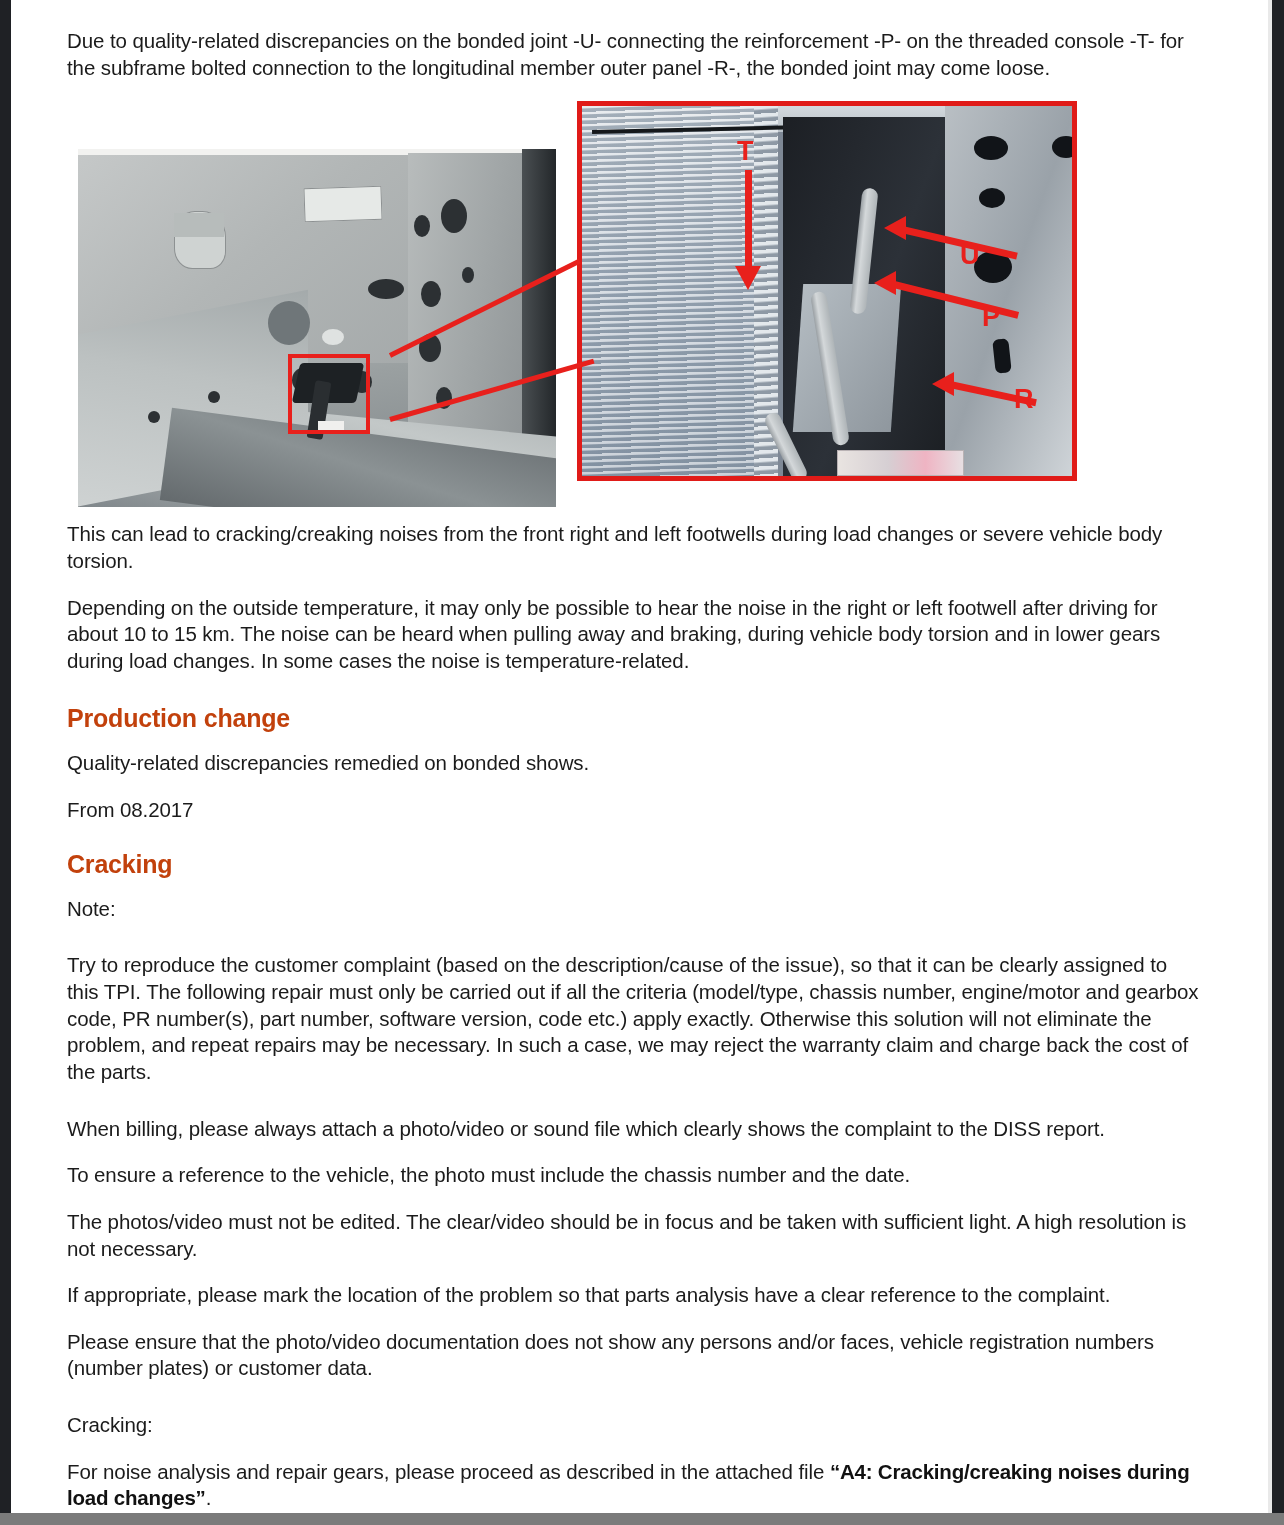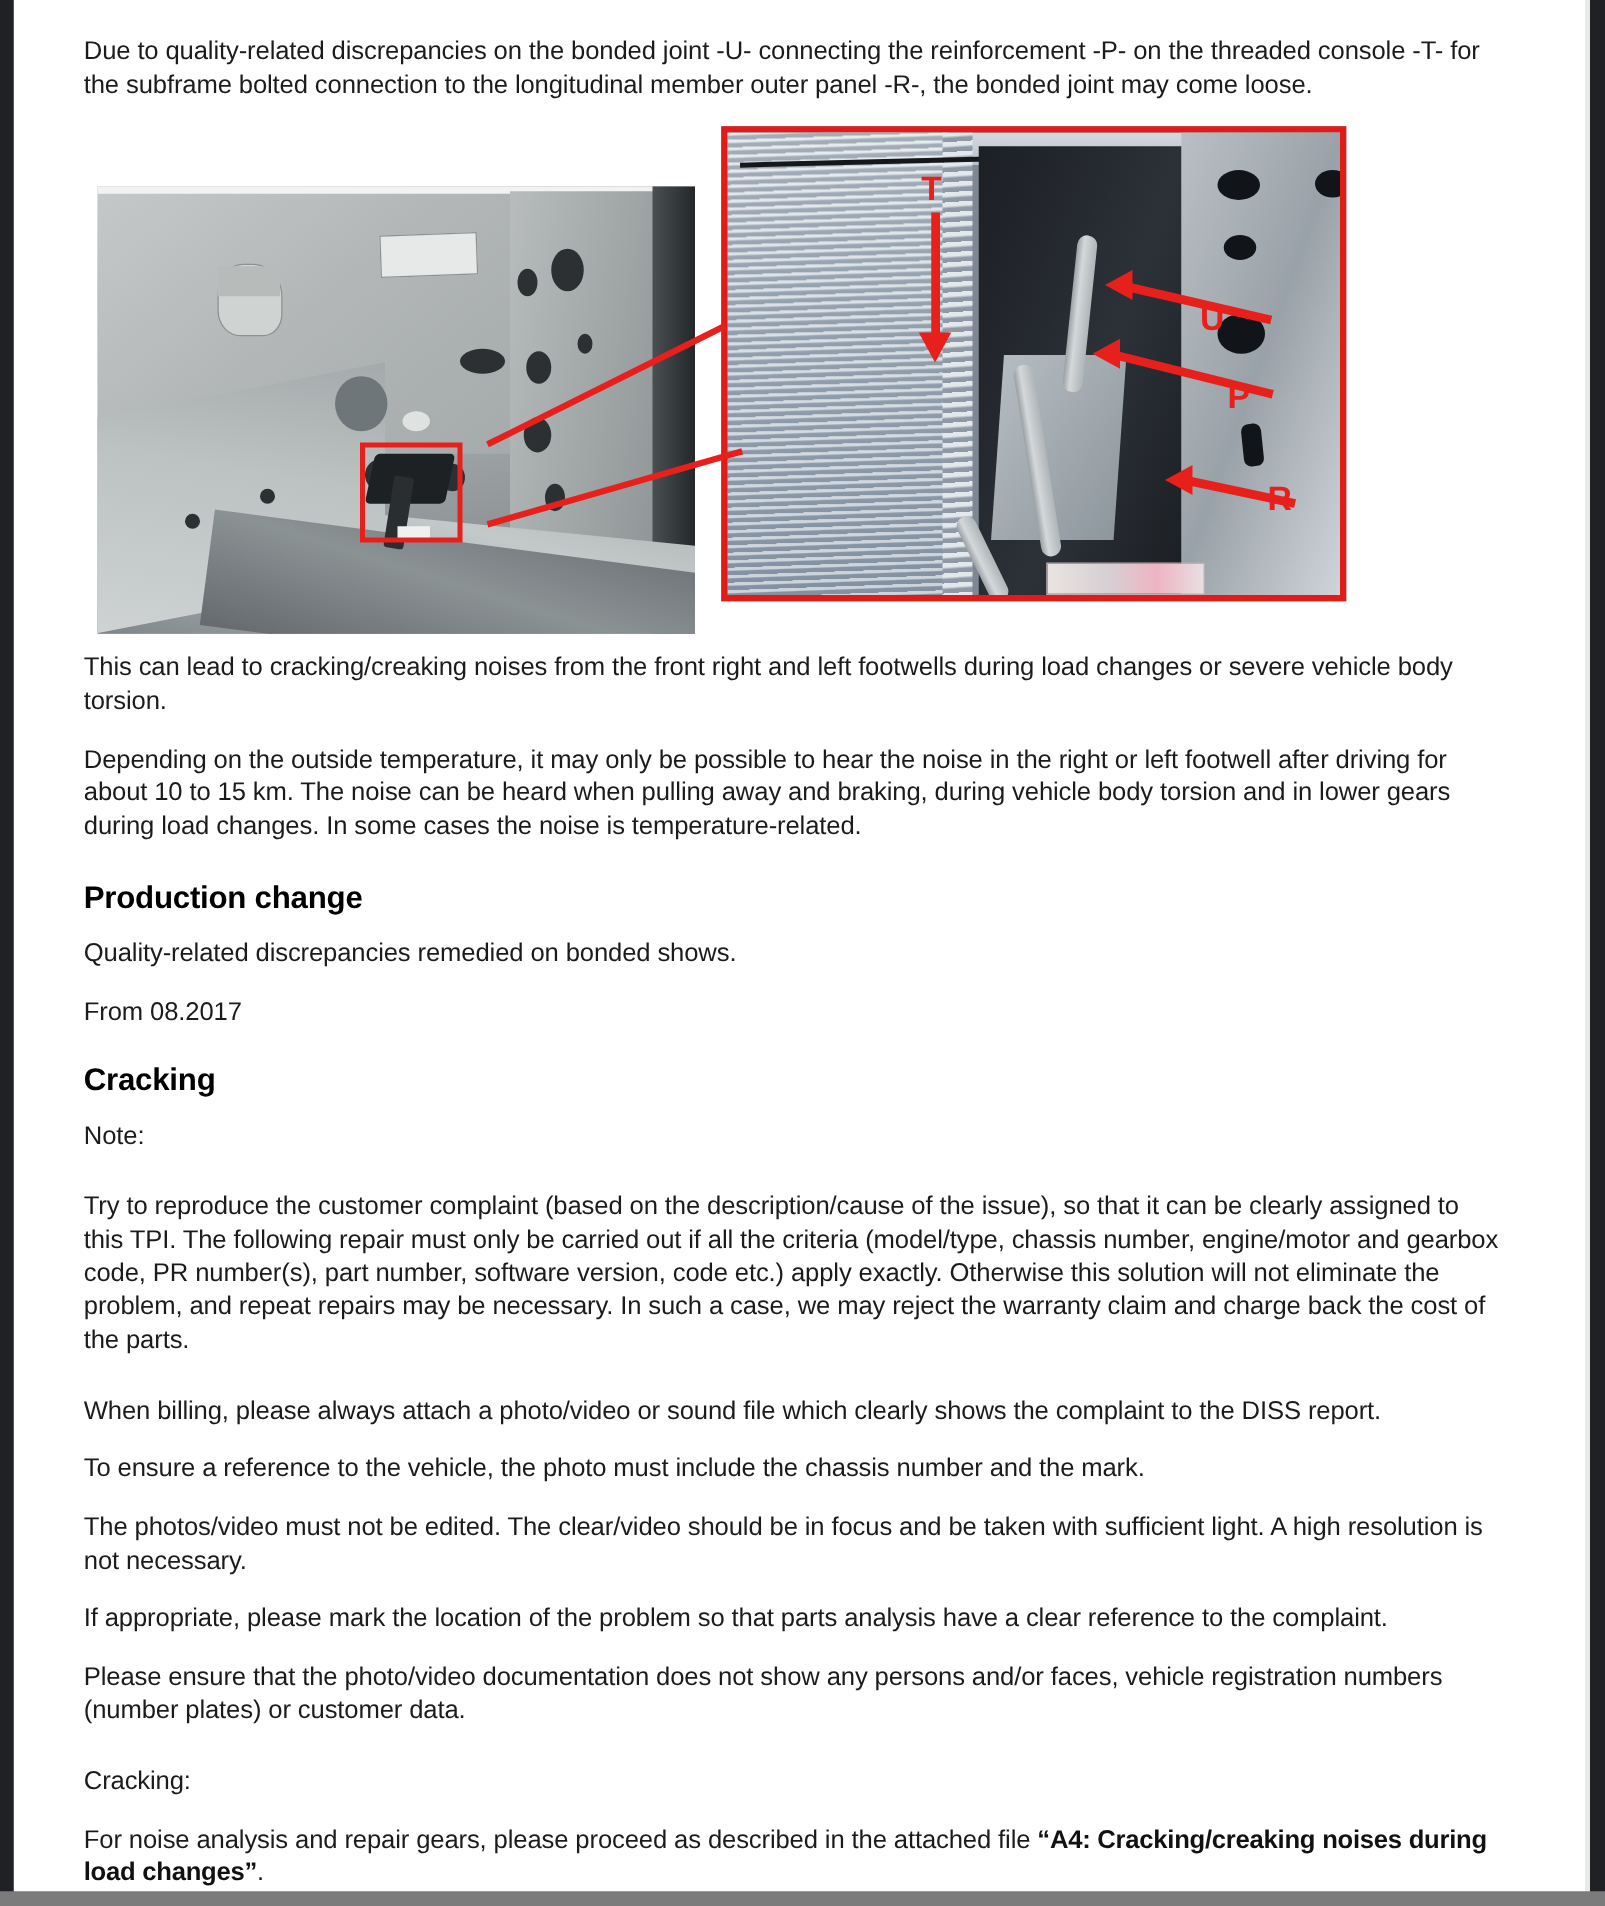--- a/index.html
+++ b/index.html
@@ -65,21 +65,21 @@
     color: #1b1b1b;
     letter-spacing: -0.1px;
     margin: 0 15px 20px 0;
     max-width: 1150px;
   }
   p.gap-lg { margin-bottom: 30px; }
 
   h2.section {
     font-size: 25px;
     font-weight: bold;
-    color: #000000;
+    color: #c2410c;
     letter-spacing: -0.2px;
     margin: 26px 0 17px 0;
   }
   h2.section.first { margin-top: 30px; }
 
   b.em { font-weight: bold; color: #111; letter-spacing: -0.2px; }
 
   
   .figure-area {
     position: relative;
@@ -359,21 +359,21 @@
 
     <h2 class="section first">Production change</h2>
     <p class="body">Quality-related discrepancies remedied on bonded shows.</p>
     <p class="body">From 08.2017</p>
 
     <h2 class="section">Cracking</h2>
     <p class="body gap-lg">Note:</p>
     <p class="body gap-lg">Try to reproduce the customer complaint (based on the description/cause of the issue), so that it can be clearly assigned to this TPI. The following repair must only be carried out if all the criteria (model/type, chassis number, engine/motor and gearbox code, PR number(s), part number, software version, code etc.) apply exactly. Otherwise this solution will not eliminate the problem, and repeat repairs may be necessary. In such a case, we may reject the warranty claim and charge back the cost of the parts.</p>
 
     <p class="body">When billing, please always attach a photo/video or sound file which clearly shows the complaint to the DISS report.</p>
-    <p class="body">To ensure a reference to the vehicle, the photo must include the chassis number and the mark.</p>
+    <p class="body">To ensure a reference to the vehicle, the photo must include the chassis number and the date.</p>
     <p class="body">The photos/video must not be edited. The clear/video should be in focus and be taken with sufficient light. A high resolution is not necessary.</p>
     <p class="body">If appropriate, please mark the location of the problem so that parts analysis have a clear reference to the complaint.</p>
     <p class="body gap-lg">Please ensure that the photo/video documentation does not show any persons and/or faces, vehicle registration numbers (number plates) or customer data.</p>
 
     <p class="body">Cracking:</p>
 
     <p class="body"><span>For noise analysis and repair gears, please proceed as described in the attached file </span><b class="em">“A4: Cracking/creaking noises during load changes”</b><span>.</span></p>
 
   </div>
 </div>

